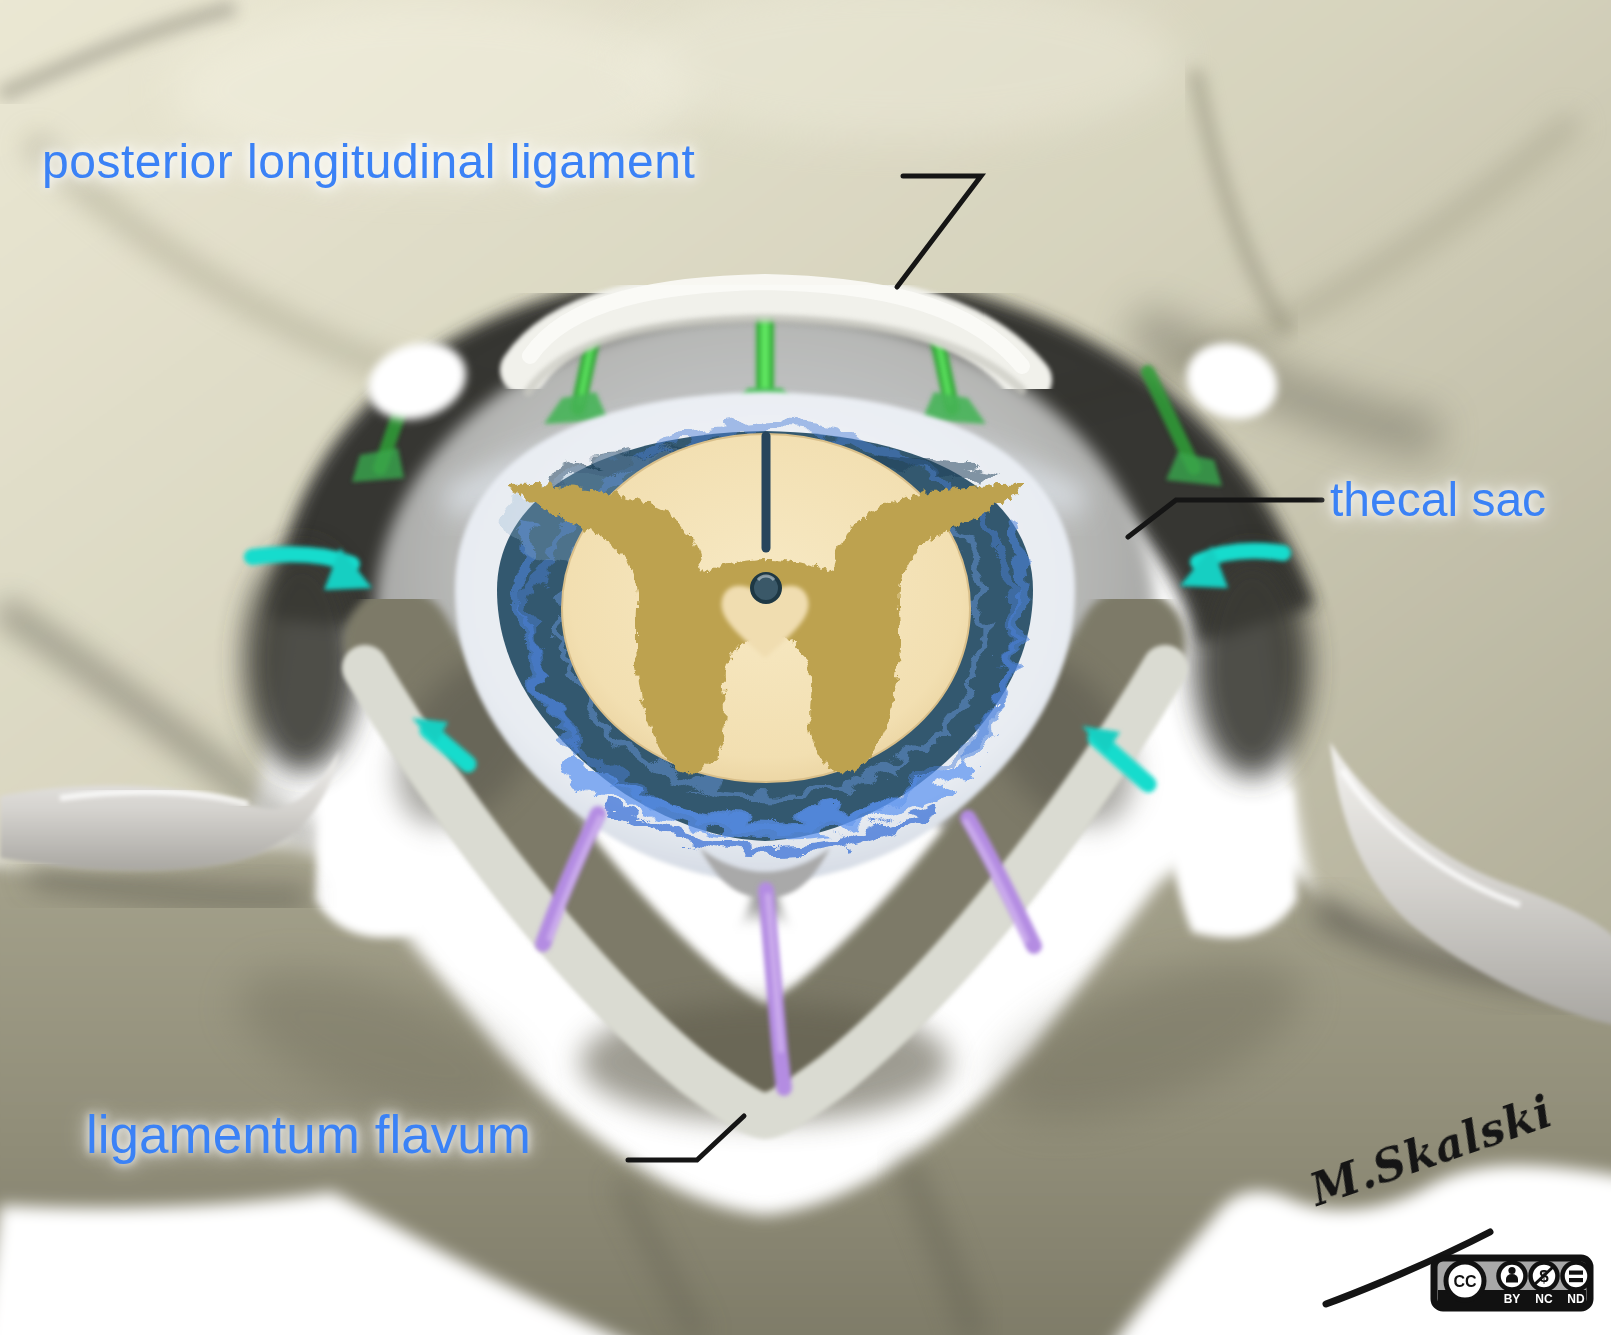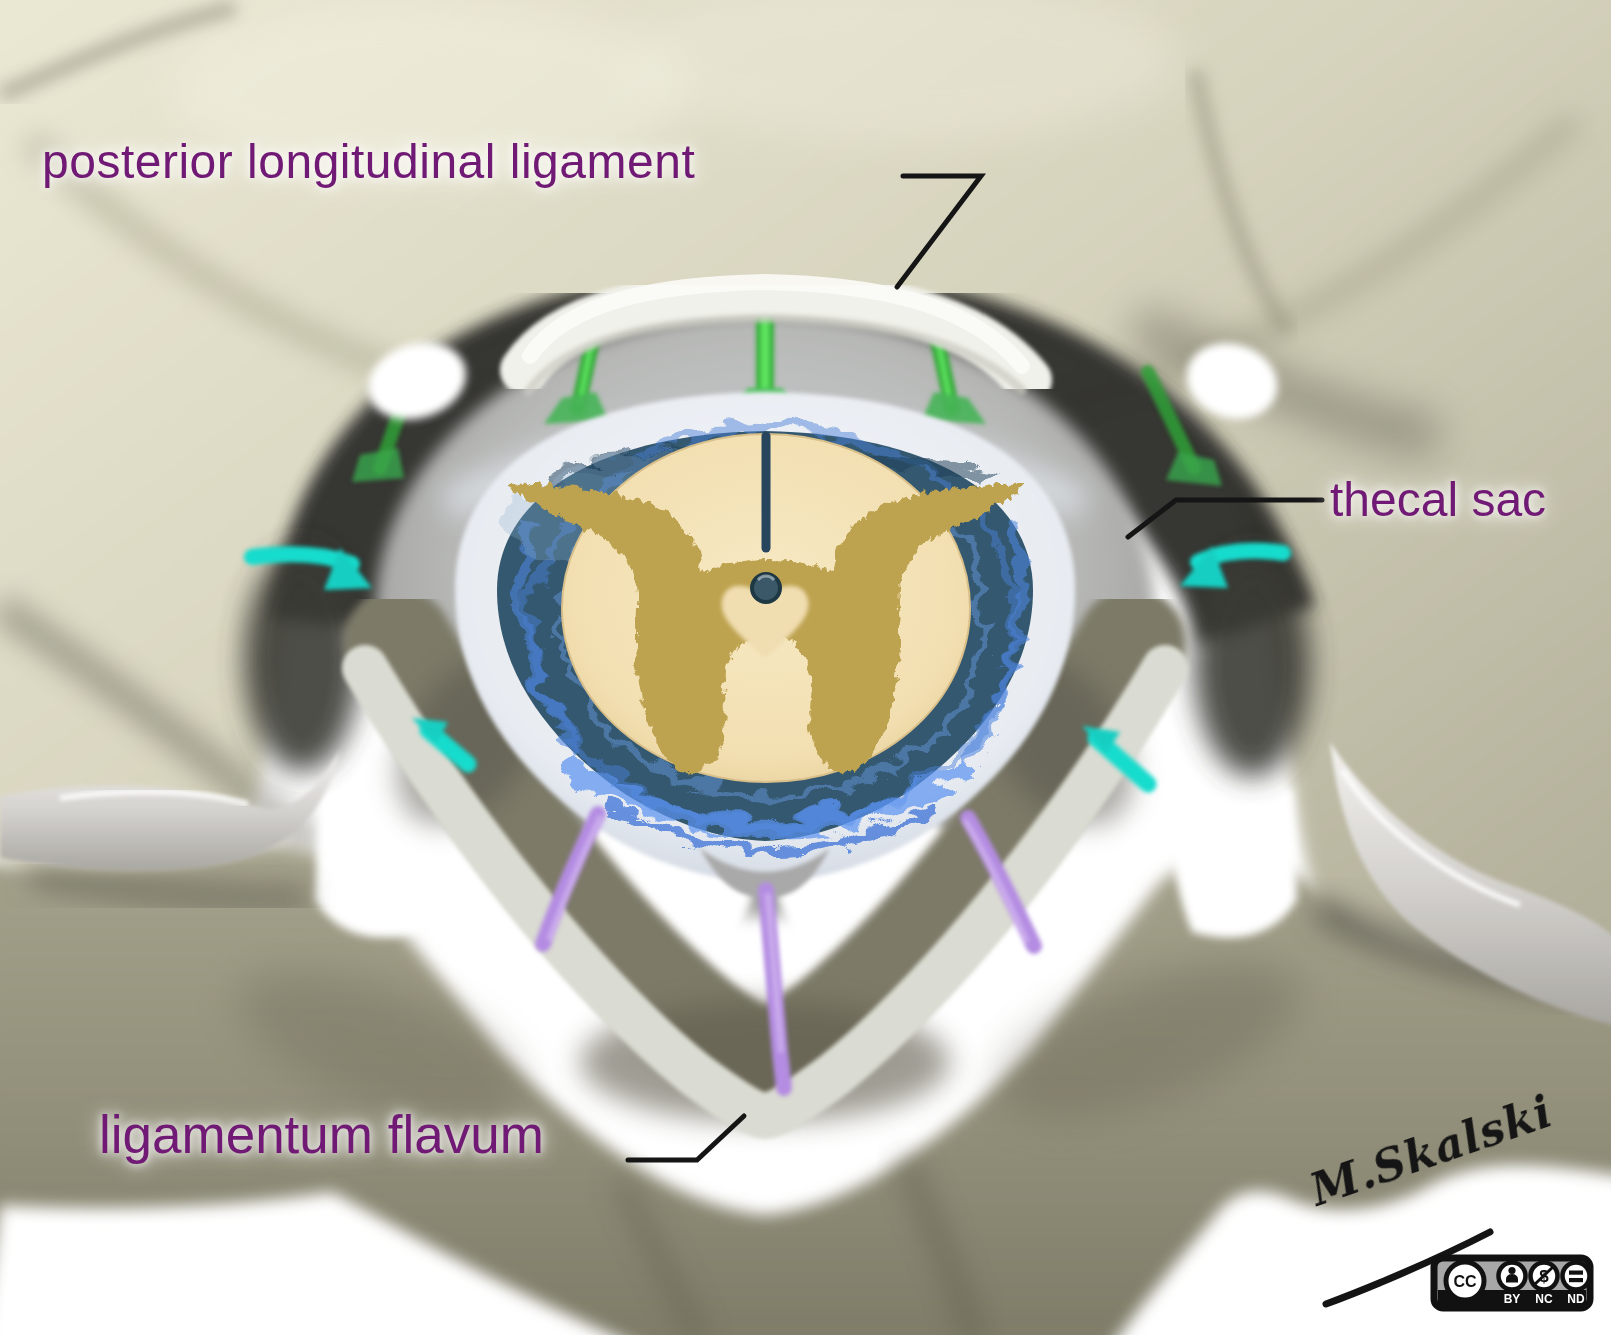--- a/index.html
+++ b/index.html
@@ -1,24 +1,24 @@
 <!DOCTYPE html>
 <html><head>
 <meta charset="utf-8">
 <style>
   html,body{margin:0;padding:0;background:#ffffff;}
   #stage{position:relative;width:1611px;height:1335px;overflow:hidden;background:#fff;
          font-family:"Liberation Sans",sans-serif;}
   #art{position:absolute;left:0;top:0;}
-  .anat-label{position:absolute;color:#701a75;white-space:nowrap;
+  .anat-label{position:absolute;color:#3b82f6;white-space:nowrap;
     font-family:"Liberation Sans",sans-serif;font-weight:400;
     text-shadow:0 0 8px rgba(255,255,255,.95),0 0 18px rgba(255,255,255,.85),0 0 30px rgba(255,255,255,.6);}
   #label-pll{left:42px;top:134px;font-size:48px;letter-spacing:.5px;}
   #label-thecal{left:1330px;top:472px;font-size:48px;text-align:center;}
-  #label-flavum{left:86px;top:1104px;font-size:53px;margin-left:13px;}
+  #label-flavum{left:86px;top:1104px;font-size:53px;}
   #signature{position:absolute;left:1312px;top:1166px;width:260px;color:#151515;
     font-family:"DejaVu Serif",serif;font-style:italic;font-weight:700;font-size:44px;
     transform:rotate(-19deg);transform-origin:left center;letter-spacing:1px;}
   #cc-badge{position:absolute;left:1430px;top:1254px;text-align:center;}
 </style>
 </head>
 <body>
 
 <div id="stage">
 

